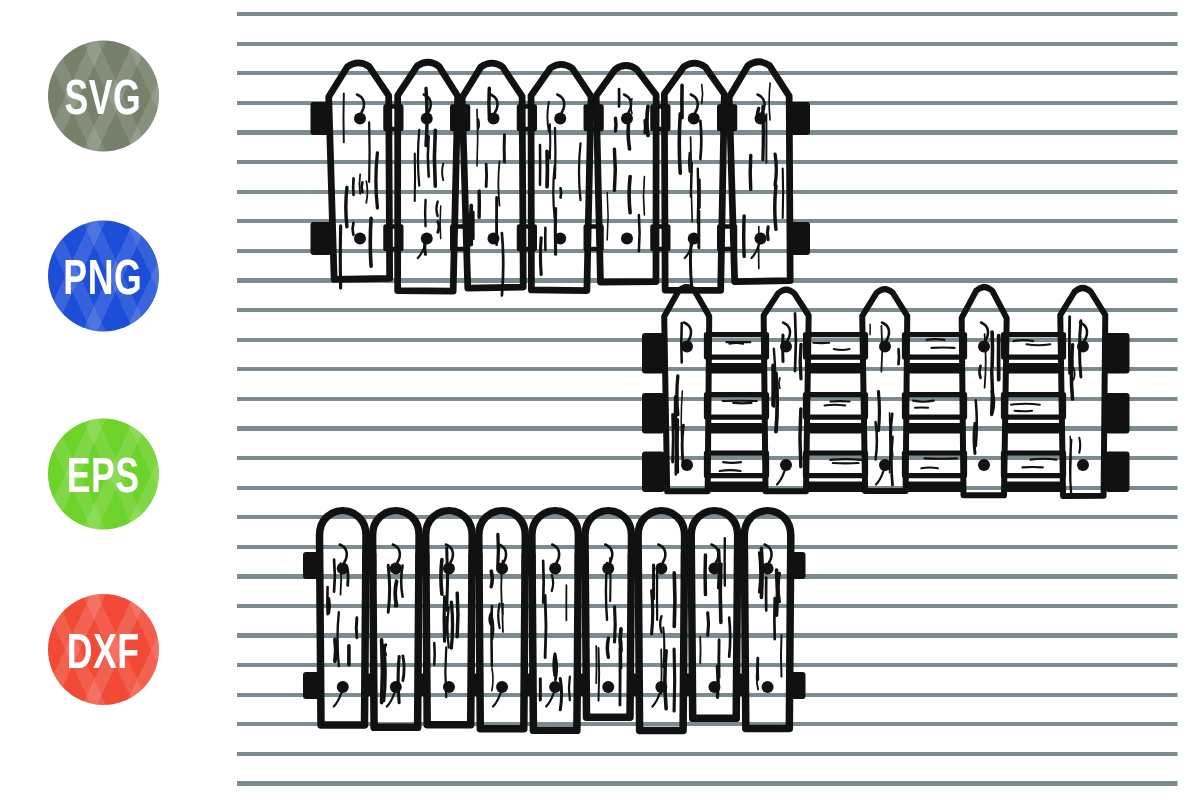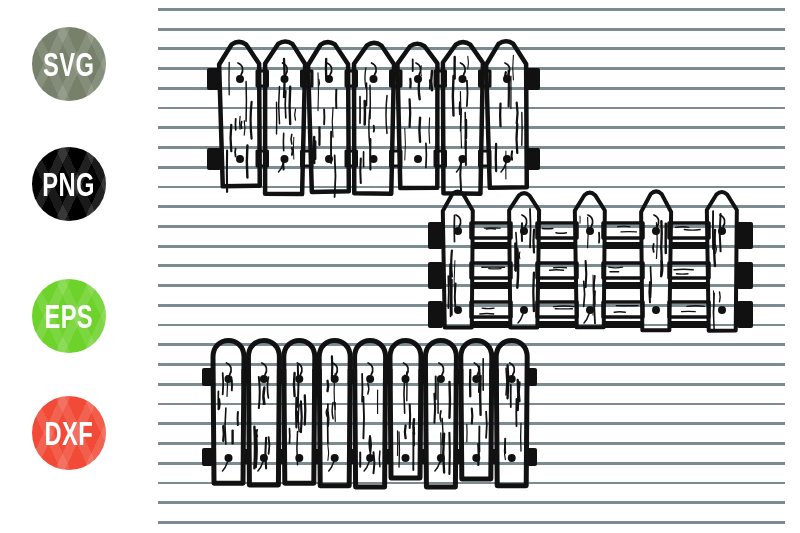--- a/index.html
+++ b/index.html
@@ -33,21 +33,21 @@
 </head>
 <body>
 
 <div class="canvas">
 
   <div class="ruled"></div>
 
   <div class="badge badge-svg" style="background-color: rgb(118, 128, 106);">
     <span class="badge-label">SVG</span>
   </div>
-  <div class="badge badge-png" style="background-color: #000000; align-items: center;">
+  <div class="badge badge-png" style="background-color: #1d4ed8; align-items: center;">
     <span class="badge-label">PNG</span>
   </div>
   <div class="badge badge-eps" style="background-color: rgb(109, 210, 42);">
     <span class="badge-label">EPS</span>
   </div>
   <div class="badge badge-dxf" style="background-color: rgb(241, 75, 56);">
     <span class="badge-label">DXF</span>
   </div>
 
   <svg id="fence-art" width="800" height="533" viewBox="0 0 800 533">

